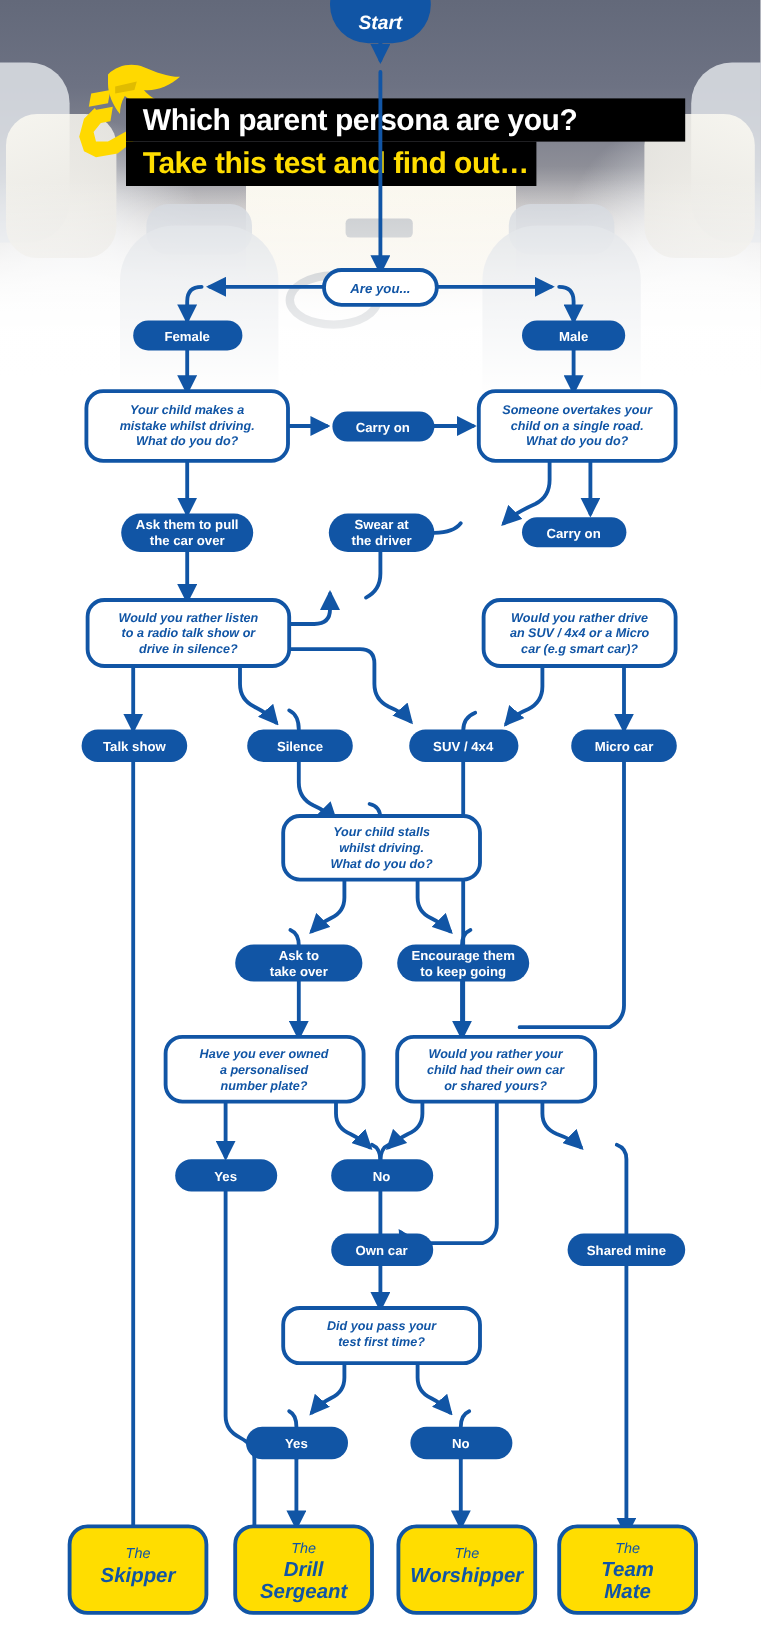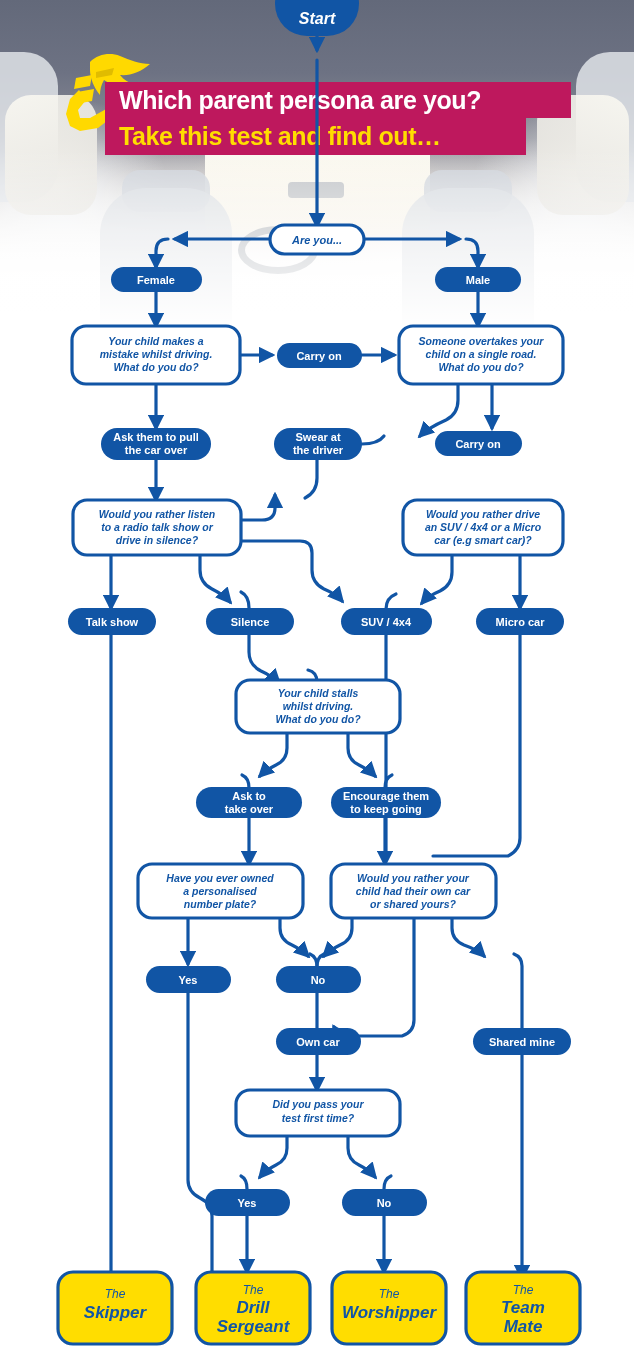--- a/index.html
+++ b/index.html
@@ -45,23 +45,23 @@
   #bg .wheel{left:238px;top:226px;width:66px;height:34px;border-radius:50%;border:7px solid #9fa4ab;background:transparent;}
   #bg .fade{
     position:absolute;left:0;top:150px;width:634px;height:180px;
     background:linear-gradient(to bottom, rgba(255,255,255,0) 0%, rgba(255,255,255,.55) 45%, #fff 100%);
   }
 
   
   #logo{position:absolute;left:46px;top:42px;width:108px;height:100px;}
 
   
-  .banner{position:absolute;background:#be185d;color:#fff;}
+  .banner{position:absolute;background:#000000;color:#fff;}
   #banner1{left:105px;top:82px;width:466px;height:36px;}
-  #banner2{left:105px;top:118px;width:421px;height:37px;}
+  #banner2{left:105px;top:118px;width:342px;height:37px;}
   .banner span{
     display:block;font-weight:bold;font-style:normal;
     font-size:25px;line-height:36px;padding-left:14px;
     letter-spacing:-0.4px;white-space:nowrap;
   }
   #banner2 span{color:#ffdd00;line-height:37px;}
 
   
   #flow{position:absolute;left:0;top:0;width:634px;height:1360px;}
 

